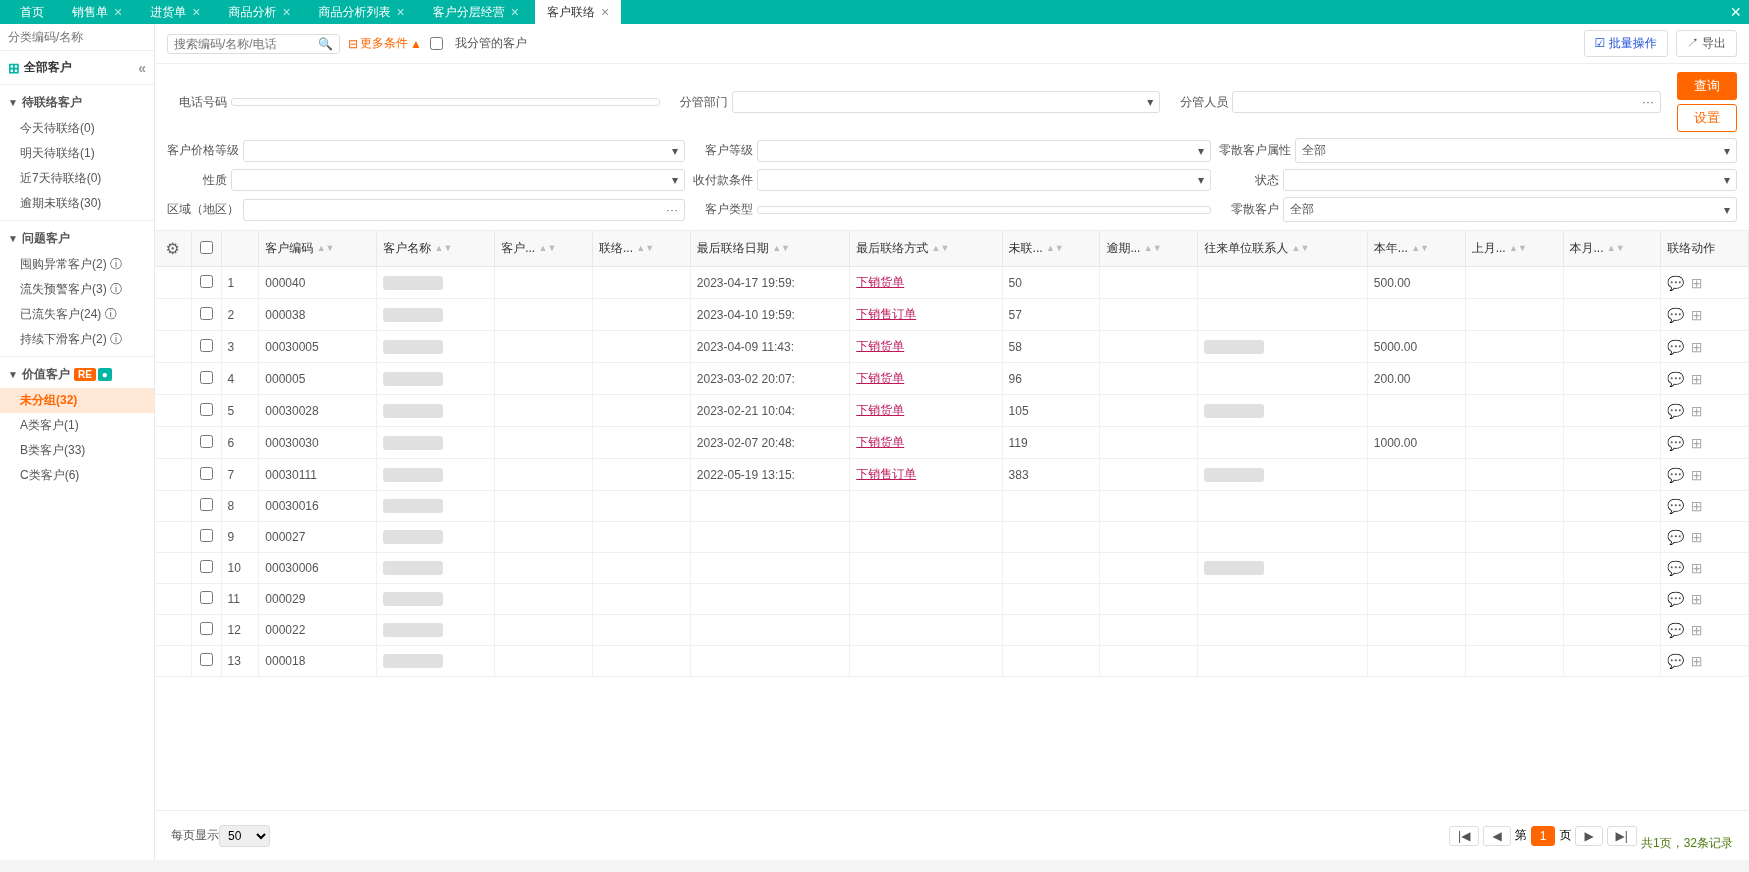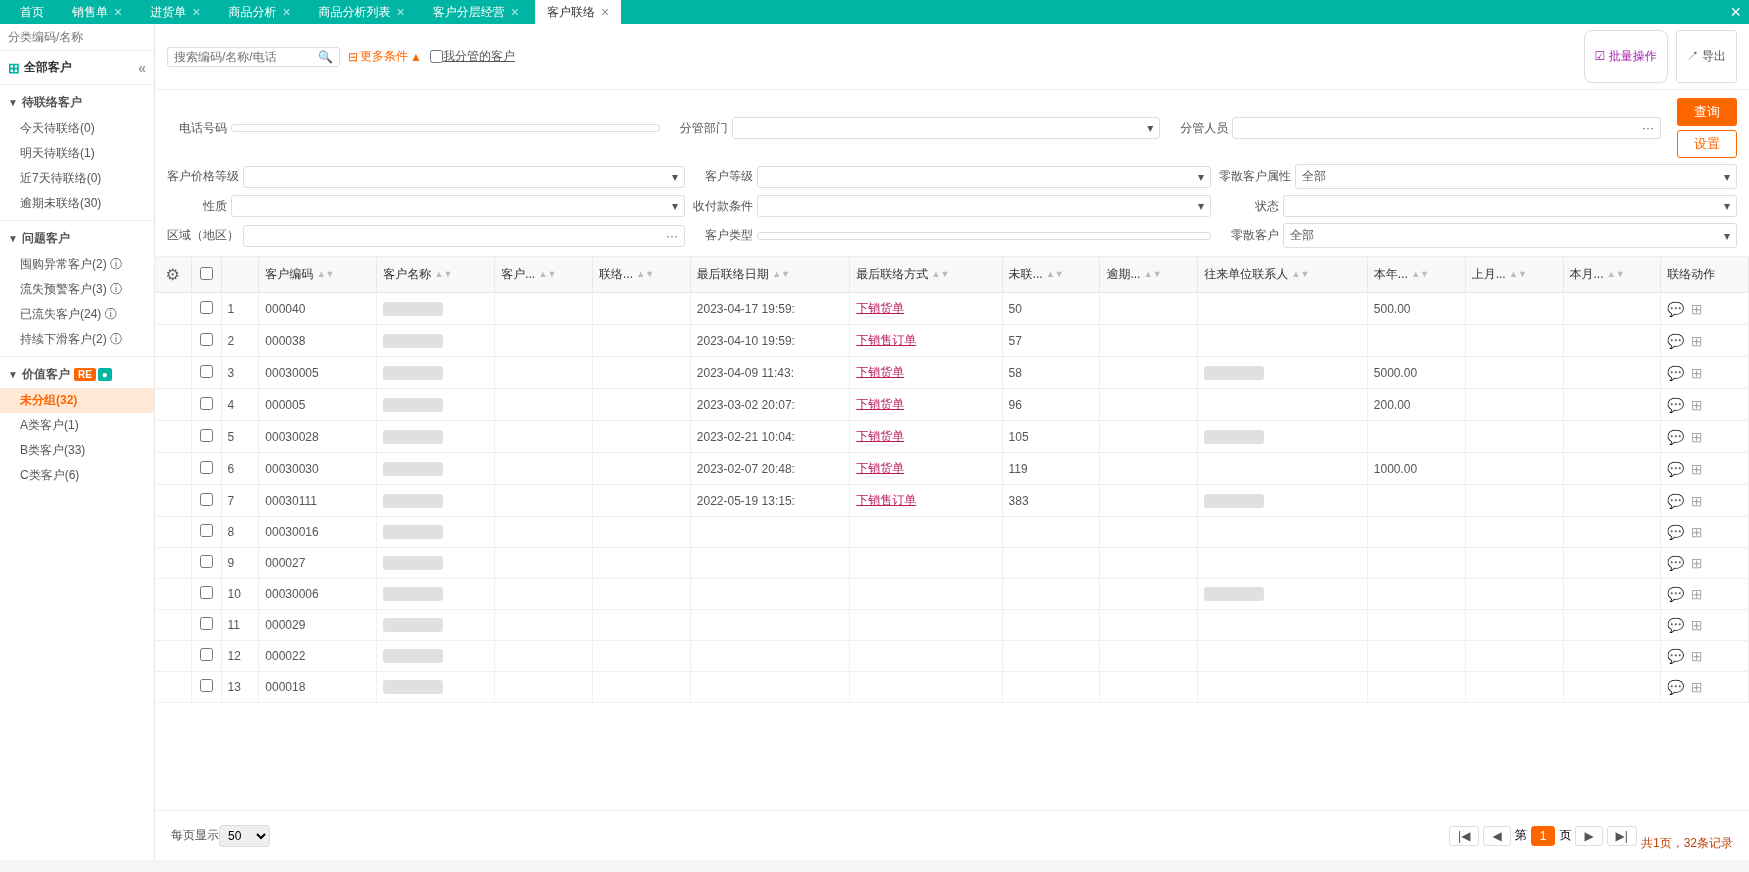--- a/index.html
+++ b/index.html
@@ -146,30 +146,29 @@
     .filter-more {
       display: flex;
       align-items: center;
       color: #f60;
       cursor: pointer;
       gap: 2px;
     }
     .filter-checkbox {
       display: flex;
       align-items: center;
-      gap: 0;
+      gap: 12px;
       color: #555;
-      text-decoration: underline;
     }
     .filter-bar-right {
       margin-left: auto;
       display: flex;
       gap: 8px;
     }
-    .btn-batch { background: #fff; border: 1px solid #ddd; padding: 17px 10px; border-radius: 8px; cursor: pointer; color: #a21caf; }
+    .btn-batch { background: #fff; border: 1px solid #ddd; padding: 4px 10px; border-radius: 3px; cursor: pointer; color: #1d4ed8; }
     .btn-export { background: #fff; border: 1px solid #ddd; padding: 3px 10px; border-radius: 3px; cursor: pointer; color: #555; }
 
     
     .advanced-filter {
       background: #fff;
       border-bottom: 1px solid #eee;
       padding: 8px 12px;
     }
     .filter-row {
       display: flex;
@@ -279,21 +278,21 @@
       padding: 8px 16px;
       background: #fff;
       border-top: 1px solid #eee;
       gap: 8px;
     }
     .pagination .per-page { display: flex; align-items: center; color: #555; }
     .pagination .per-page select { border: 1px solid #ddd; padding: 2px 4px; border-radius: 3px; }
     .pagination-controls { display: flex; align-items: center; gap: 4px; margin-left: auto; }
     .page-btn { border: 1px solid #ddd; background: #fff; padding: 2px 8px; border-radius: 3px; cursor: pointer; color: #555; }
     .page-btn.active { background: #f60; color: #fff; border-color: #f60; }
-    .page-info { color: #c2410c; margin-top: 16px; }
+    .page-info { color: #4d7c0f; margin-top: 16px; }
   </style>
 </head>
 <body>
 
 <div class="top-nav">
   <div class="nav-item home-item">
     <span>首页</span>
   </div>
   <div class="nav-item">
     <span>销售单</span>

